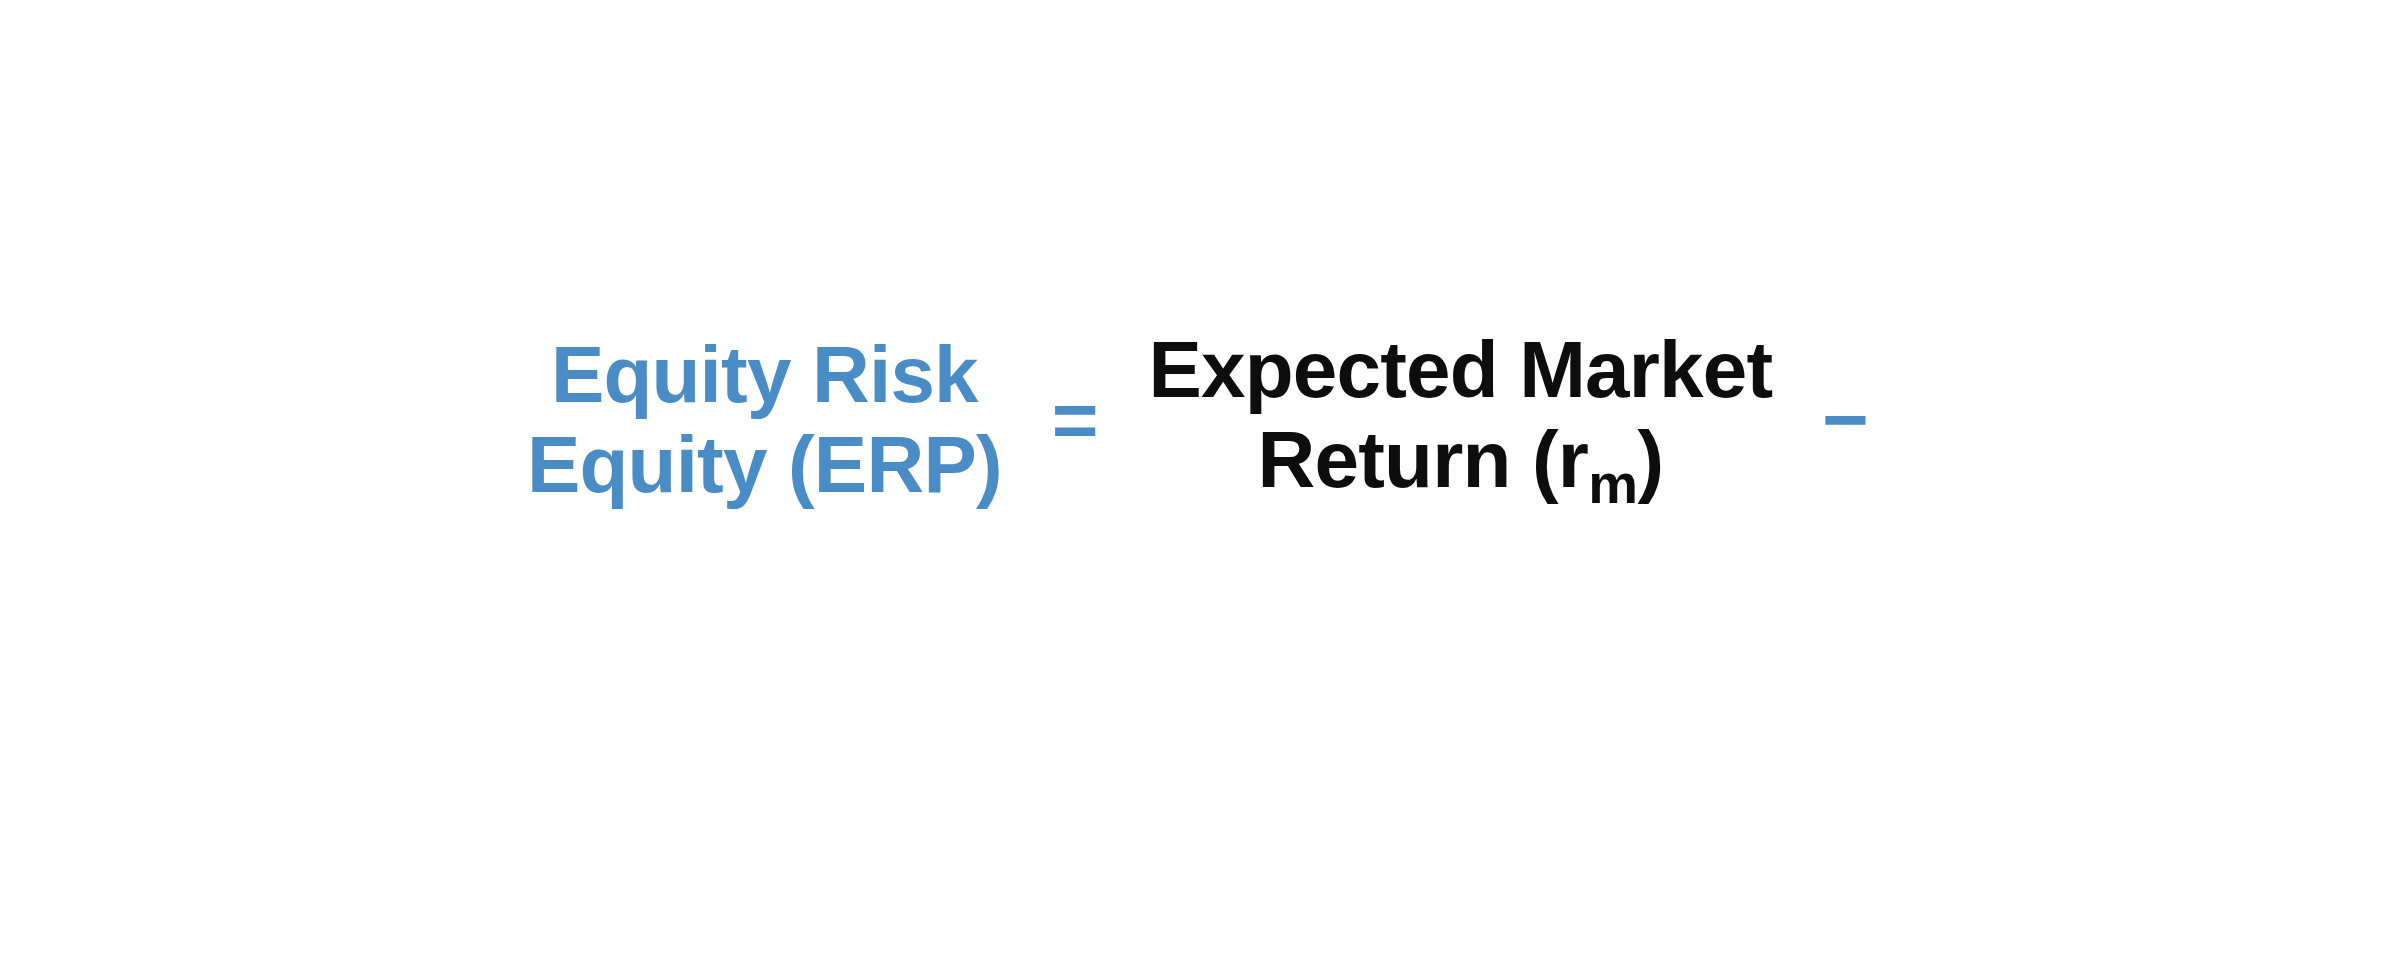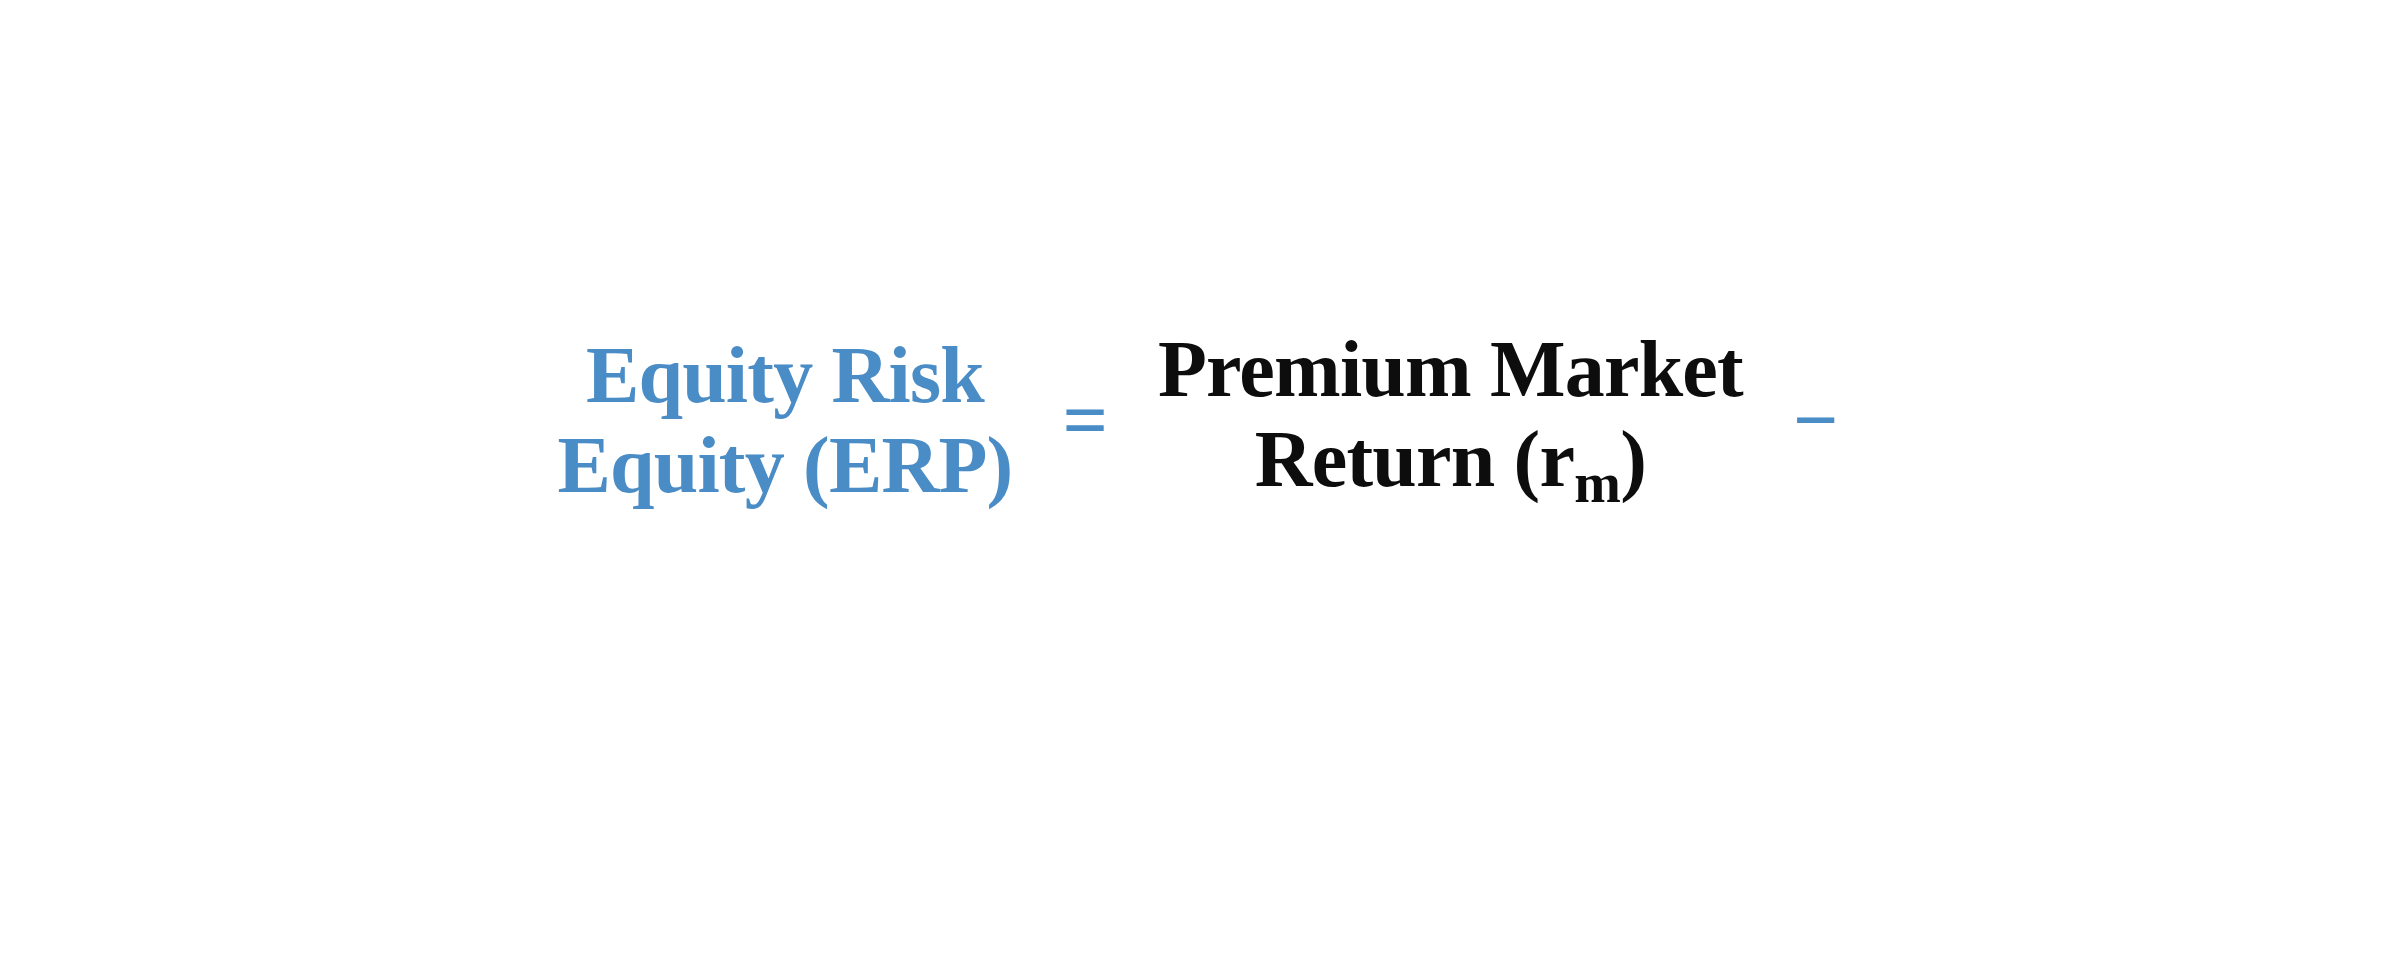--- a/index.html
+++ b/index.html
@@ -6,21 +6,21 @@
     margin: 0;
     padding: 0;
     background: #ffffff;
   }
   .canvas {
     position: relative;
     width: 2396px;
     height: 787px;
     background: var(--bg, #ffffff);
     overflow: hidden;
-    font-family: Liberation Serif, serif;
+    font-family: Liberation Sans, sans-serif;
     border-radius: 6px;
   }
   .formula-row {
     position: absolute;
     left: 0;
     top: 0;
     width: 100%;
     height: 100%;
     box-sizing: border-box;
     padding-top: 52px;
@@ -59,21 +59,21 @@
   <div class="formula-row">
 
     <div class="term term-blue">
       <div>Equity Risk</div>
       <div>Equity (ERP)</div>
     </div>
 
     <div class="operator">=</div>
 
     <div class="term term-black">
-      <div>Premium Market</div>
+      <div>Expected Market</div>
       <div><span>Return (r</span><span class="subscript">m</span><span>)</span></div>
     </div>
 
     <div class="operator">−</div>
 
 
   </div>
 </div>
 
 </body></html>

